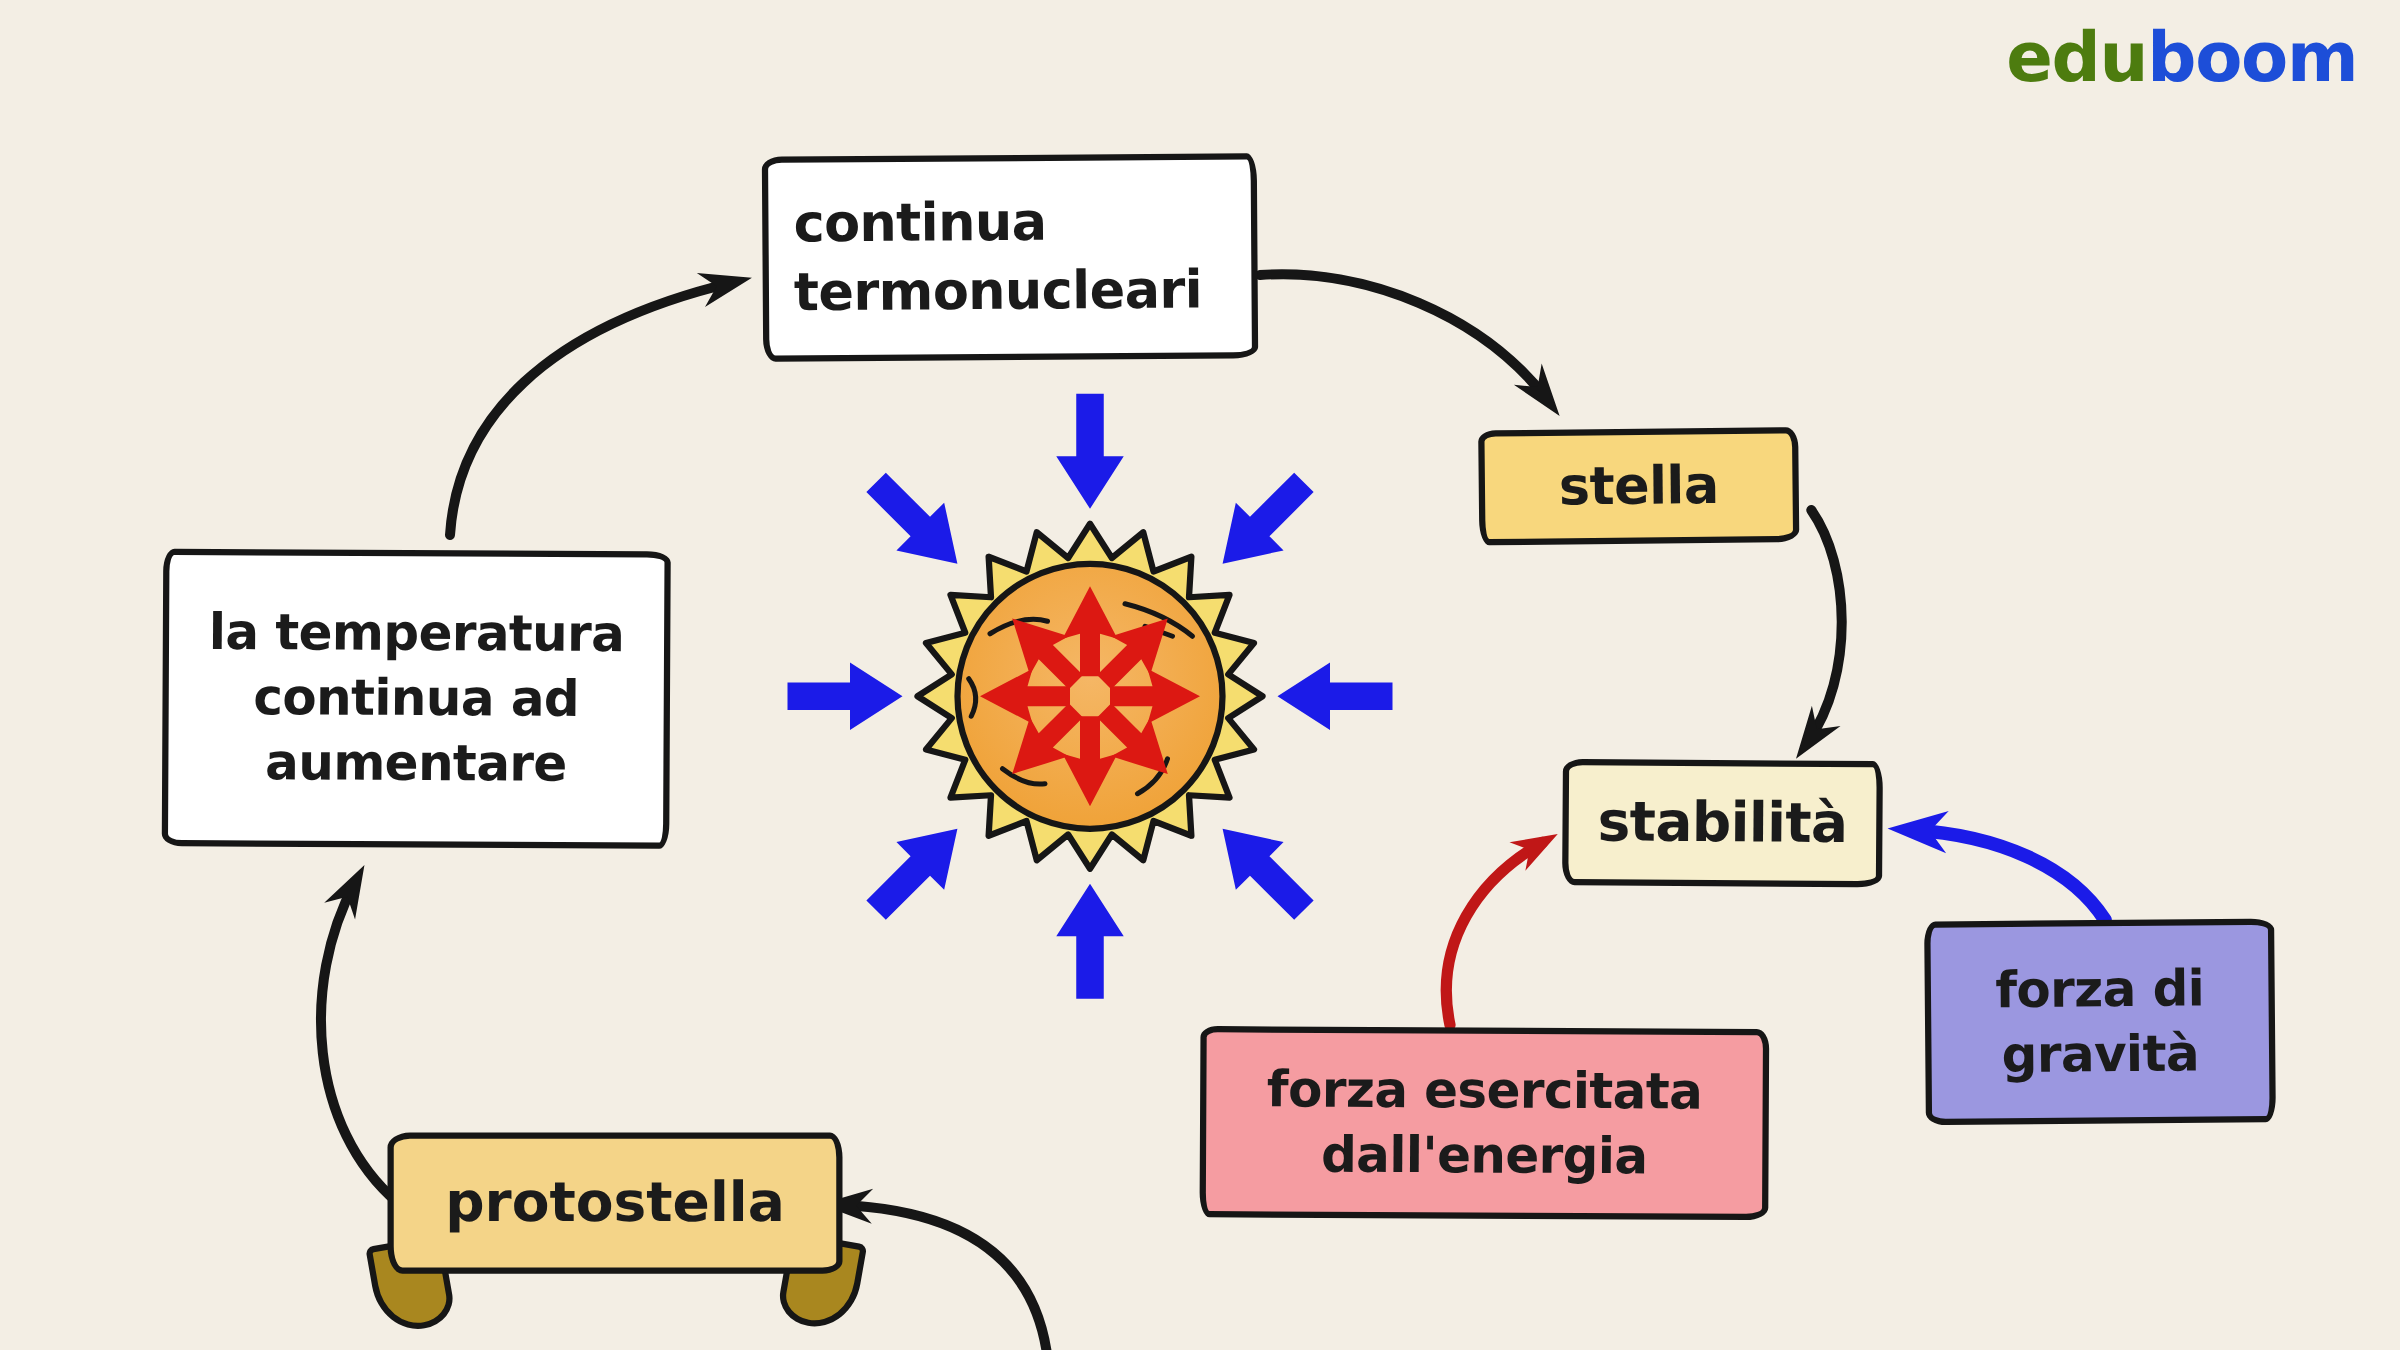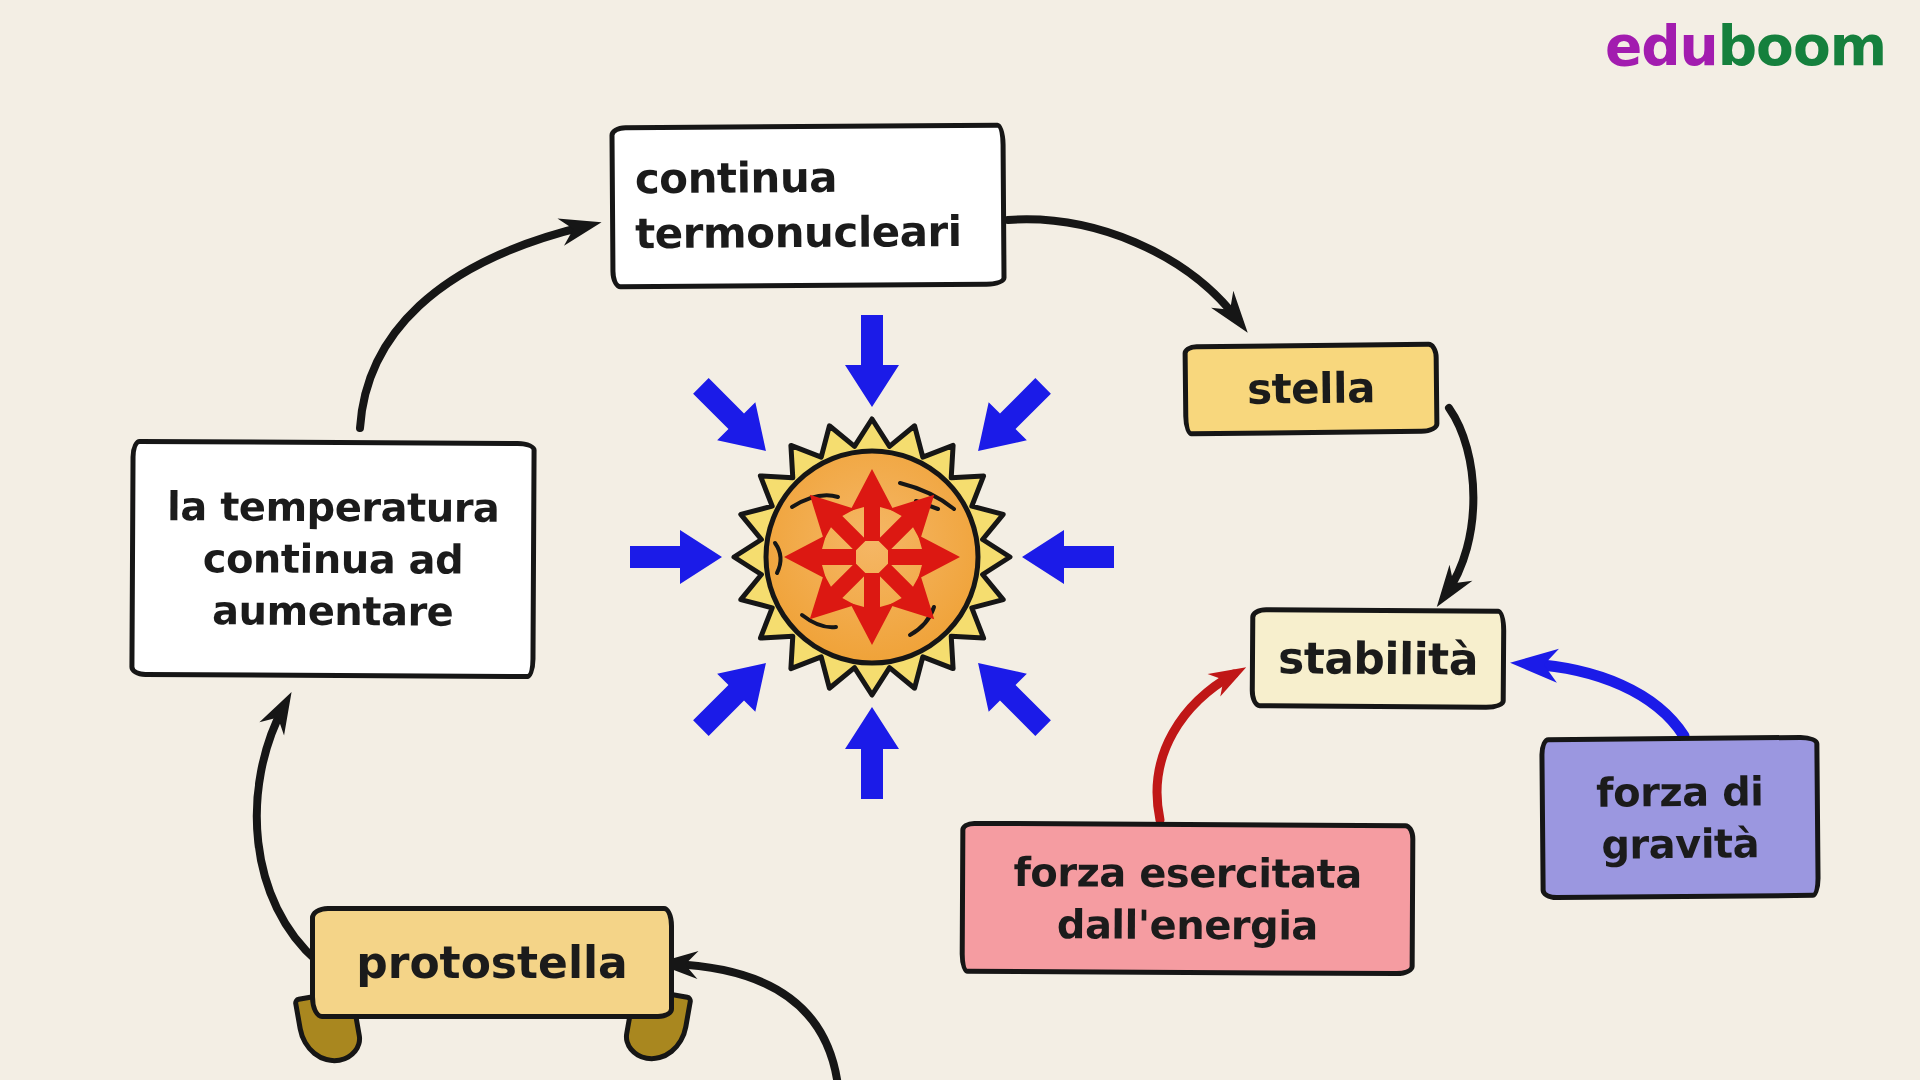--- a/index.html
+++ b/index.html
@@ -102,22 +102,22 @@
   .banner .curl-right{
     right:-14px;top:84px;
     border-radius:6px 8px 46px 34px / 6px 8px 52px 30px;
     transform:rotate(10deg);
   }
   
   .logo{
     position:absolute;right:34px;top:14px;
     font-size:55px;font-weight:bold;letter-spacing:-1px;
   }
-  .logo .edu{color:#a21caf;}
-  .logo .boom{color:#15803d;text-align:right;}
+  .logo .edu{color:#4d7c0f;}
+  .logo .boom{color:#1d4ed8;text-align:right;}
 </style>
 </head>
 <body>
 
 <div class="stage">
 
   <svg id="arrow-layer" viewBox="0 0 1920 1080">
     <defs>
       <radialGradient id="coreGrad" cx="50%" cy="42%" r="65%">
         <stop offset="0%" stop-color="#F5B766"></stop>

